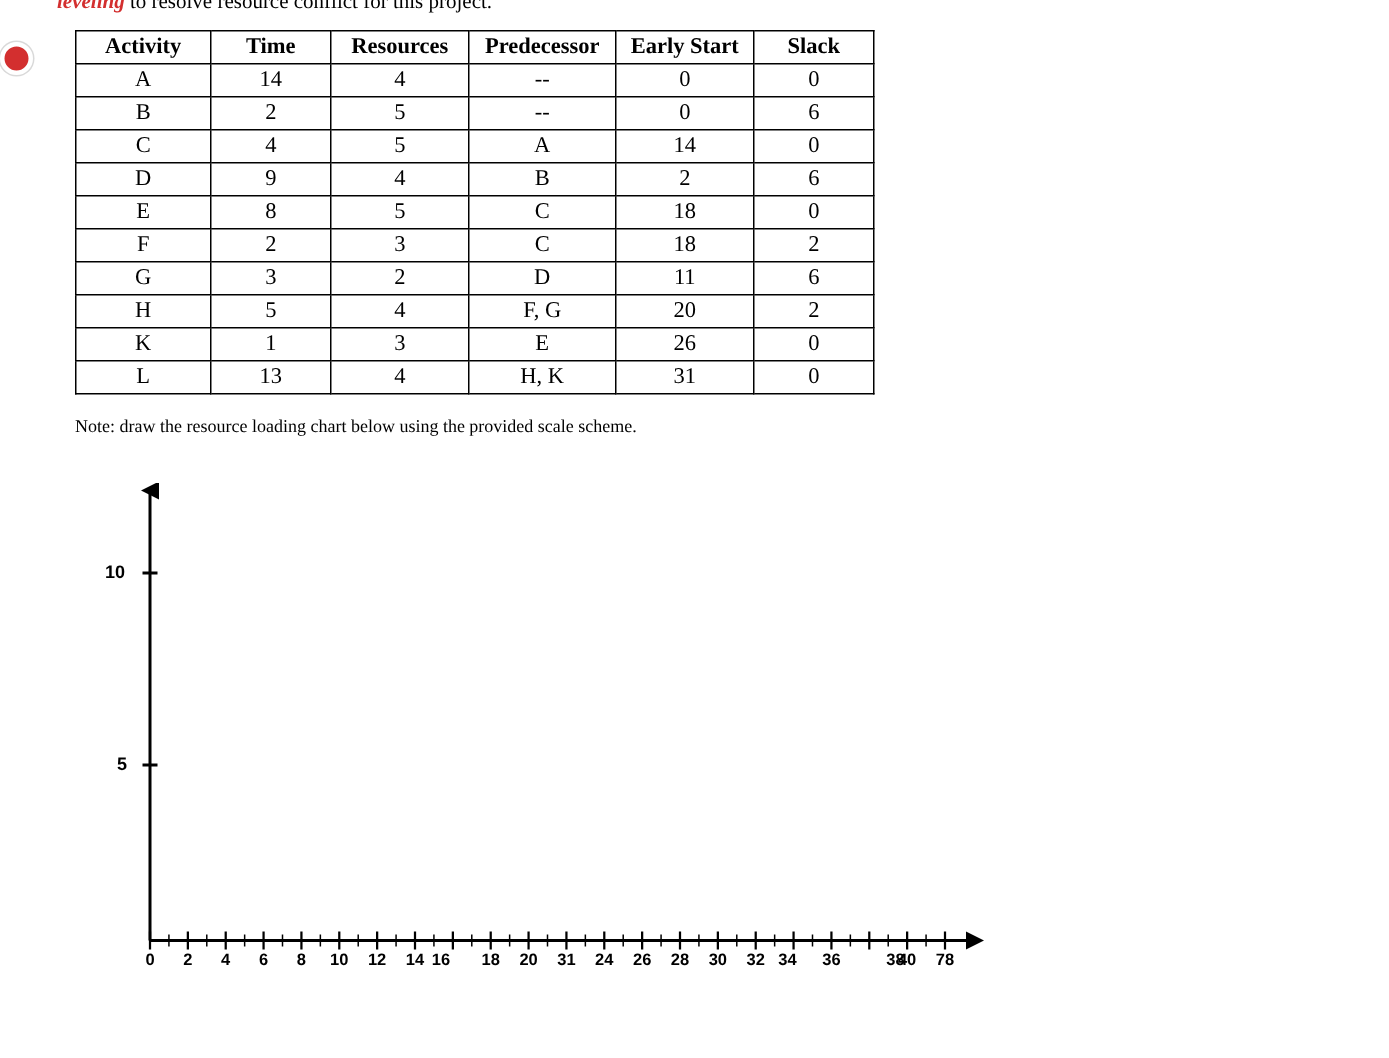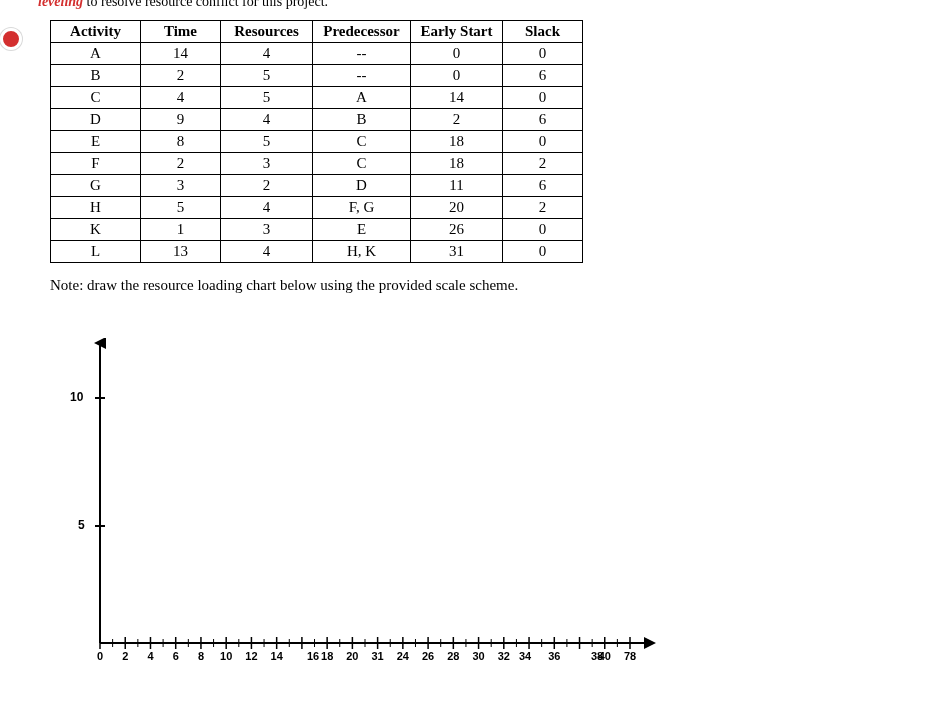--- a/index.html
+++ b/index.html
@@ -58,24 +58,24 @@
     table.act th {
       font-weight: bold;
     }
     .col-activity { width: 90px; }
     .col-time { width: 80px; }
     .col-resources { width: 92px; }
     .col-predecessor { width: 98px; }
     .col-earlystart { width: 92px; }
     .col-slack { width: 80px; }
     .note {
-      font-size: 15px;
+      font-size: 12px;
       font-family: "Times New Roman", Times, serif;
       margin-top: 2px;
-      margin-bottom: 44px;
+      margin-bottom: 30px;
     }
     .chart-box {
       position: relative;
       width: 620px;
       height: 340px;
       margin-left: 0;
       text-decoration: underline;
     }
     .chart-box svg {
       display: block;
@@ -285,21 +285,21 @@
     </svg>
     <div class="xlabels" id="xlabels">
         <div class="xlabel" style="left: 50px;">0</div>
         <div class="xlabel" style="left: 75.2381px;">2</div>
         <div class="xlabel" style="left: 100.476px;">4</div>
         <div class="xlabel" style="left: 125.714px;">6</div>
         <div class="xlabel" style="left: 150.952px;">8</div>
         <div class="xlabel" style="left: 176.19px;">10</div>
         <div class="xlabel" style="left: 201.429px;">12</div>
         <div class="xlabel" style="left: 226.667px;">14</div>
-        <div class="xlabel" style="left: 263px;">16</div>
+        <div class="xlabel" style="left: 244px;">16</div>
         <div class="xlabel" style="left: 277.143px;">18</div>
         <div class="xlabel" style="left: 302.381px;">20</div>
         <div class="xlabel" style="left: 327.619px;">31</div>
         <div class="xlabel" style="left: 352.857px;">24</div>
         <div class="xlabel" style="left: 378.095px;">26</div>
         <div class="xlabel" style="left: 403.333px;">28</div>
         <div class="xlabel" style="left: 428.571px;">30</div>
         <div class="xlabel" style="left: 453.81px;">32</div>
         <div class="xlabel" style="left: 475px; text-align: right;">34</div>
         <div class="xlabel" style="left: 504.286px;">36</div>

